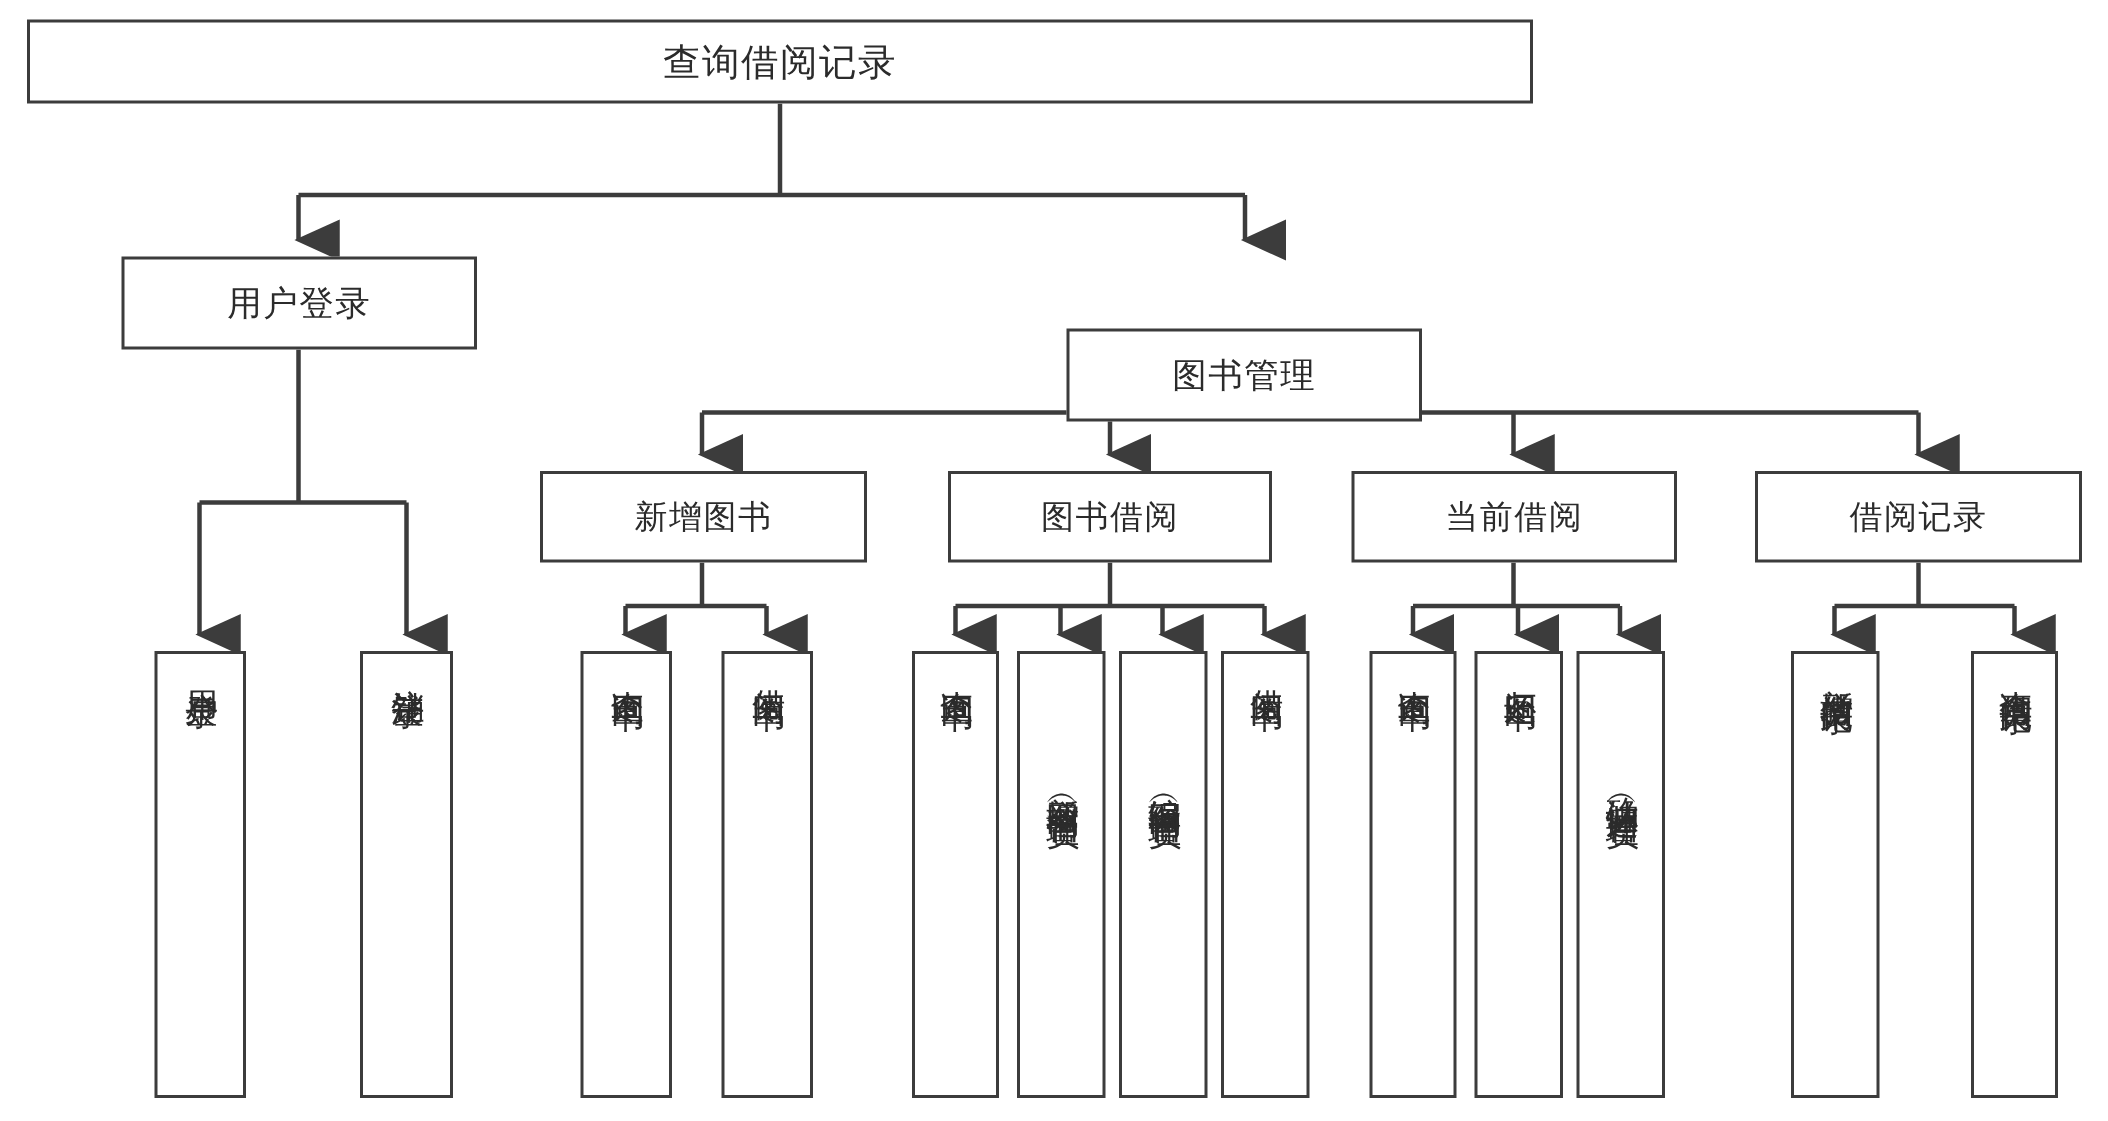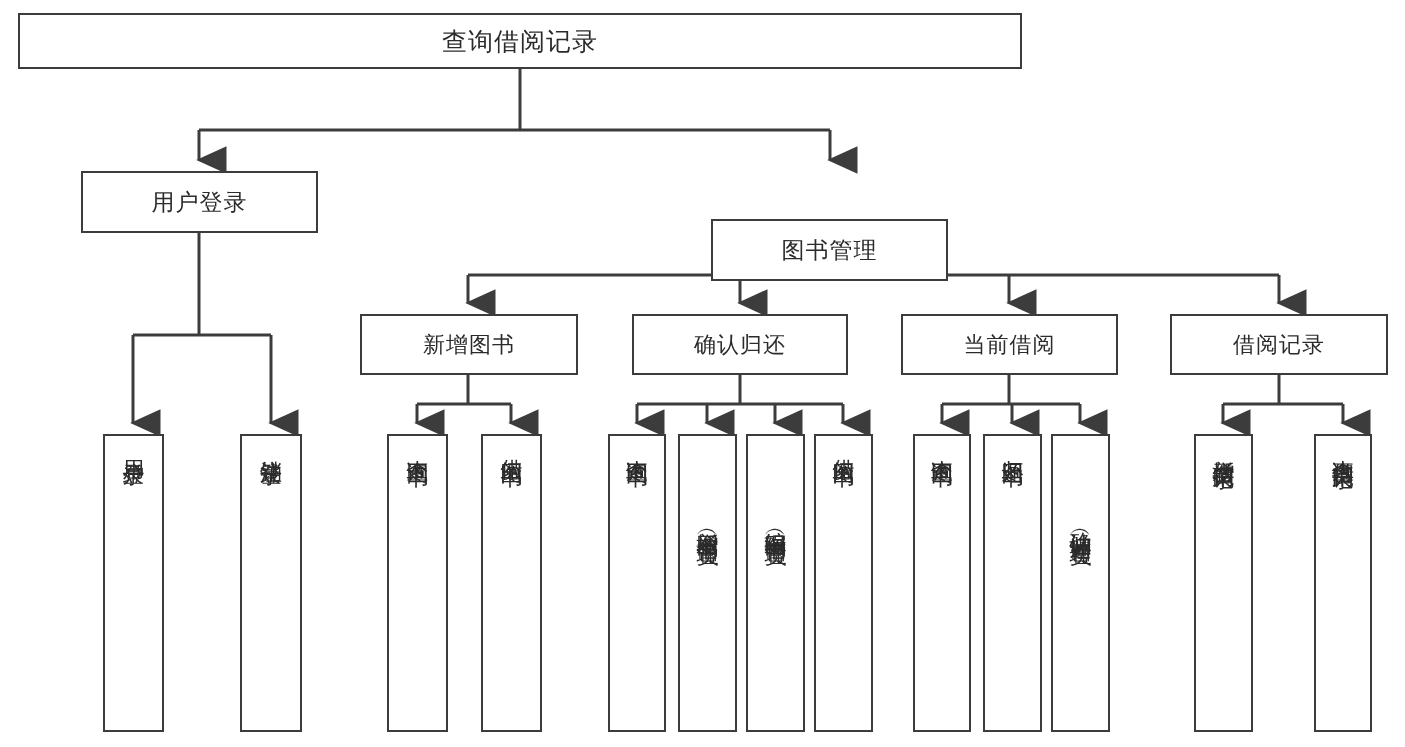--- a/index.html
+++ b/index.html
@@ -125,21 +125,21 @@
       <path d="M 1343 404 L 1343 423" marker-end="url(#arrow)"></path>
     </g>
   </svg>
 
   <div class="node root" style="left:18px; top:13px; width:1004px; height:56px;">查询借阅记录</div>
 
   <div class="node lvl2" style="left:81px; top:171px; width:237px; height:62px;">用户登录</div>
   <div class="node lvl2" style="left:711px; top:171px; width:237px; height:62px;margin-top:48px;">图书管理</div>
 
   <div class="node lvl3" style="left:360px; top:314px; width:218px; height:61px;">新增图书</div>
-  <div class="node lvl3" style="left:632px; top:314px; width:216px; height:61px;">确认归还</div>
+  <div class="node lvl3" style="left:632px; top:314px; width:216px; height:61px;">图书借阅</div>
   <div class="node lvl3" style="left:901px; top:314px; width:217px; height:61px;">当前借阅</div>
   <div class="node lvl3" style="left:1170px; top:314px; width:218px; height:61px;text-align:center;">借阅记录</div>
 
   <div class="node leaf" style="left:103px; top:434px; width:61px; height:298px;">
     <span class="vtext">用户登录</span>
   </div>
   <div class="node leaf" style="left:240px; top:434px; width:62px; height:298px;">
     <span class="vtext">注销登录</span>
   </div>
   <div class="node leaf" style="left:387px; top:434px; width:61px; height:298px;">

